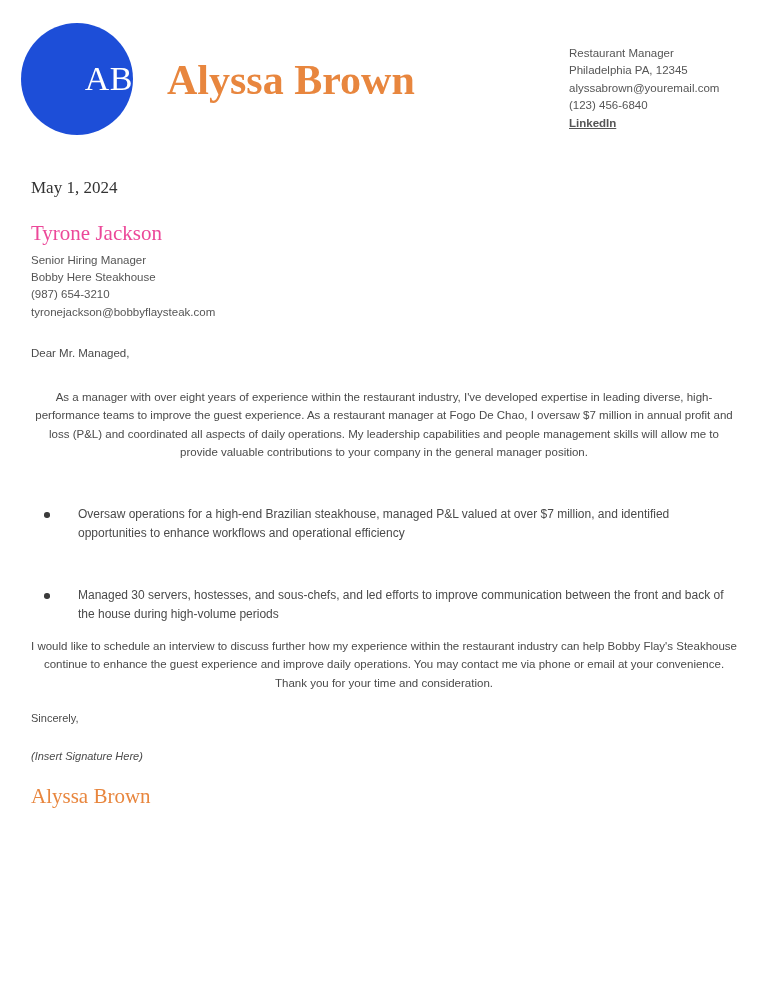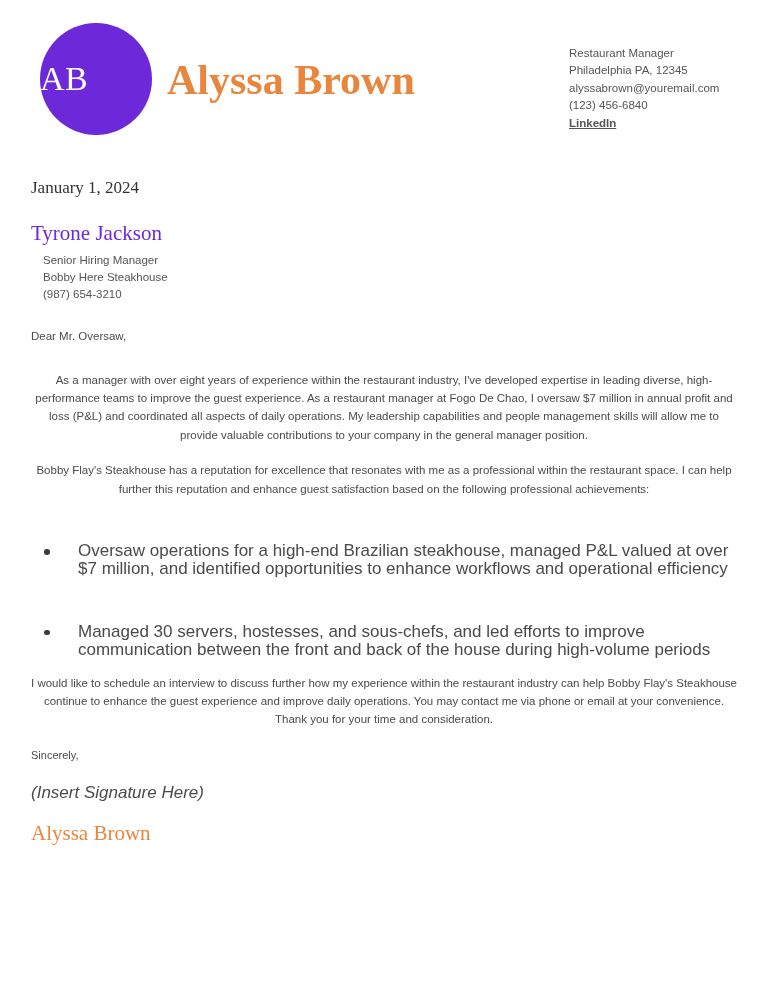--- a/index.html
+++ b/index.html
@@ -27,29 +27,29 @@
   
   .header {
     position: absolute;
     left: 0;
     top: 0;
     width: 768px;
     height: 152px;
   }
   .monogram {
     position: absolute;
-    left: 40px;
+    left: 21px;
     top: 23px;
     width: 112px;
     height: 112px;
     border-radius: 50%;
-    background: #6d28d9;
+    background: #1d4ed8;
     display: flex;
     align-items: center;
-    justify-content: flex-start;
+    justify-content: flex-end;
   }
   .monogram-text {
     font-family: "Liberation Serif", serif;
     font-size: 34px;
     letter-spacing: 0.5px;
     color: #ffffff;
     line-height: 1;
     font-weight: 400;
   }
   .full-name {
@@ -92,29 +92,29 @@
     font-family: "Liberation Serif", serif;
     font-size: 17px;
     line-height: 20px;
     color: #333333;
     margin: 0 0 23px 0;
   }
   .recipient-name {
     font-family: "Liberation Serif", serif;
     font-size: 21px;
     line-height: 25px;
-    color: #6d28d9;
+    color: #ec4899;
     margin: 0 0 6px 0;
     font-weight: 400;
   }
   .recipient-lines {
     font-size: 11.5px;
     line-height: 17.2px;
     color: #555555;
-    margin: 0 0 24px 12px;
+    margin: 0 0 24px 0;
   }
   .recipient-line { white-space: nowrap; }
 
   .salutation {
     font-size: 11.5px;
     line-height: 17px;
     color: #4a4a4a;
     margin: 0 0 26px 0;
   }
   .para {
@@ -127,21 +127,21 @@
   .para.tight { margin-bottom: 15px; }
 
   .bullets {
     list-style: none;
     margin: 9px 0 14px 0;
     padding: 0;
   }
   .bullet {
     position: relative;
     padding-left: 47px;
-    font-size: 17px;
+    font-size: 12px;
     line-height: 18.4px;
     color: #4a4a4a;
     margin-bottom: 1px;
     margin-top: 44px;
   }
   .bullet-dot {
     position: absolute;
     left: 13px;
     top: 7px;
     width: 5.5px;
@@ -150,21 +150,21 @@
     background: #3b3b3b;
   }
 
   .closing {
     font-size: 11px;
     line-height: 18px;
     color: #4a4a4a;
     margin: 14px 0 11px 0;
   }
   .sig-placeholder {
-    font-size: 17px;
+    font-size: 11px;
     line-height: 18px;
     color: #4a4a4a;
     font-style: italic;
     margin: 20px 0 0 0;
   }
   .sign-name {
     font-family: "Liberation Serif", serif;
     font-size: 21px;
     line-height: 26px;
     color: #e8863e;
@@ -192,35 +192,35 @@
       <div class="contact-line">(123) 456-6840</div>
       <div class="contact-line">
         <span class="contact-link">LinkedIn</span>
       </div>
     </div>
 
   </div>
 
   <div class="letter">
 
-    <div class="date">January 1, 2024</div>
+    <div class="date">May 1, 2024</div>
 
     <div class="recipient-name">Tyrone Jackson</div>
 
     <div class="recipient-lines">
       <div class="recipient-line">Senior Hiring Manager</div>
       <div class="recipient-line">Bobby Here Steakhouse</div>
       <div class="recipient-line">(987) 654-3210</div>
+      <div class="recipient-line">tyronejackson@bobbyflaysteak.com</div>
     </div>
 
-    <div class="salutation">Dear Mr. Oversaw,</div>
+    <div class="salutation">Dear Mr. Managed,</div>
 
     <p class="para">As a manager with over eight years of experience within the restaurant industry, I've developed expertise in leading diverse, high-performance teams to improve the guest experience. As a restaurant manager at Fogo De Chao, I oversaw $7 million in annual profit and loss (P&amp;L) and coordinated all aspects of daily operations. My leadership capabilities and people management skills will allow me to provide valuable contributions to your company in the general manager position.</p>
 
-    <p class="para tight">Bobby Flay's Steakhouse has a reputation for excellence that resonates with me as a professional within the restaurant space. I can help further this reputation and enhance guest satisfaction based on the following professional achievements:</p>
 
     <ul class="bullets">
       <li class="bullet">
         <span class="bullet-dot"></span>
         <span>Oversaw operations for a high-end Brazilian steakhouse, managed P&amp;L valued at over $7 million, and identified opportunities to enhance workflows and operational efficiency</span>
       </li>
       <li class="bullet">
         <span class="bullet-dot"></span>
         <span>Managed 30 servers, hostesses, and sous-chefs, and led efforts to improve communication between the front and back of the house during high-volume periods</span>
       </li>

